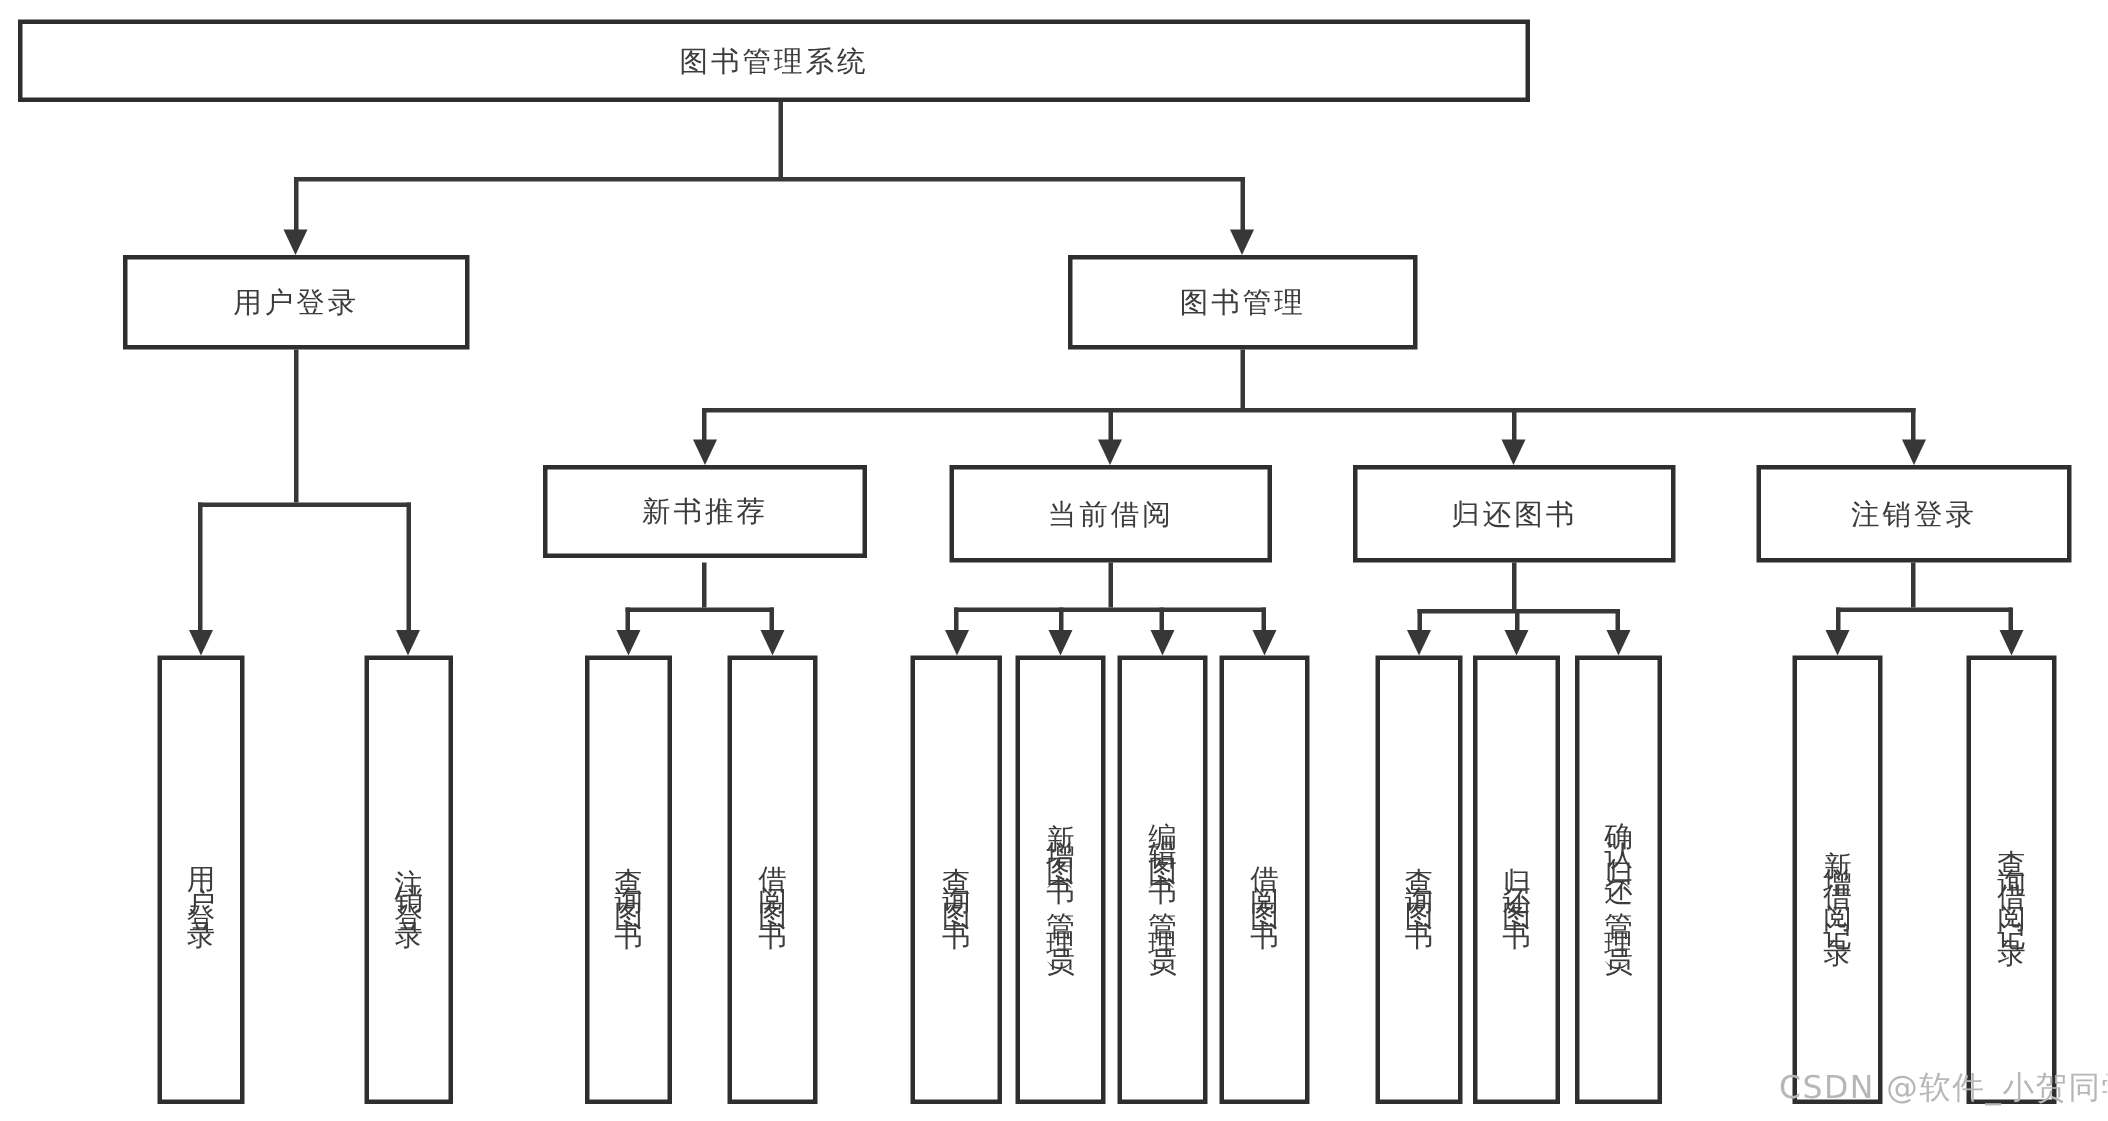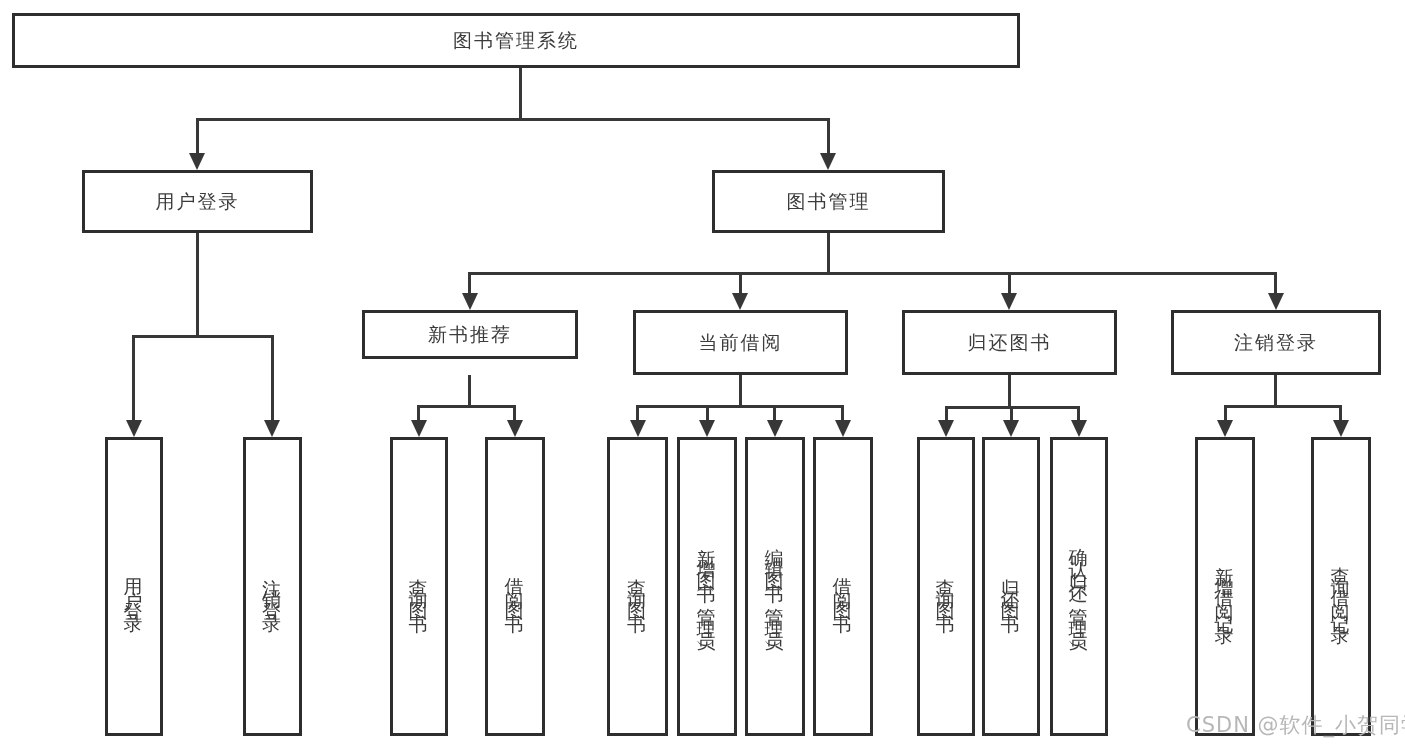--- a/index.html
+++ b/index.html
@@ -47,21 +47,21 @@
 </head>
 <body>
 
 <div class="canvas">
 
   <div class="box" style="left:12px;top:13px;width:1008px;height:55px;">图书管理系统</div>
 
   <div class="box" style="left:82px;top:170px;width:231px;height:63px;">用户登录</div>
   <div class="box" style="left:712px;top:170px;width:233px;height:63px;">图书管理</div>
 
-  <div class="box" style="left:362px;top:310px;width:216px;height:49px;">新书推荐</div>
+  <div class="box" style="left:362px;top:310px;width:216px;height:62px;">新书推荐</div>
   <div class="box" style="left:633px;top:310px;width:215px;height:65px;">当前借阅</div>
   <div class="box" style="left:902px;top:310px;width:215px;height:65px;">归还图书</div>
   <div class="box" style="left:1171px;top:310px;width:210px;height:65px;">注销登录</div>
 
   <div class="vbox" style="left:105px;width:58px;">用户登录</div>
   <div class="vbox" style="left:243px;width:59px;">注销登录</div>
 
   <div class="vbox" style="left:390px;width:58px;">查询图书</div>
   <div class="vbox" style="left:485px;width:60px;">借阅图书</div>
 

